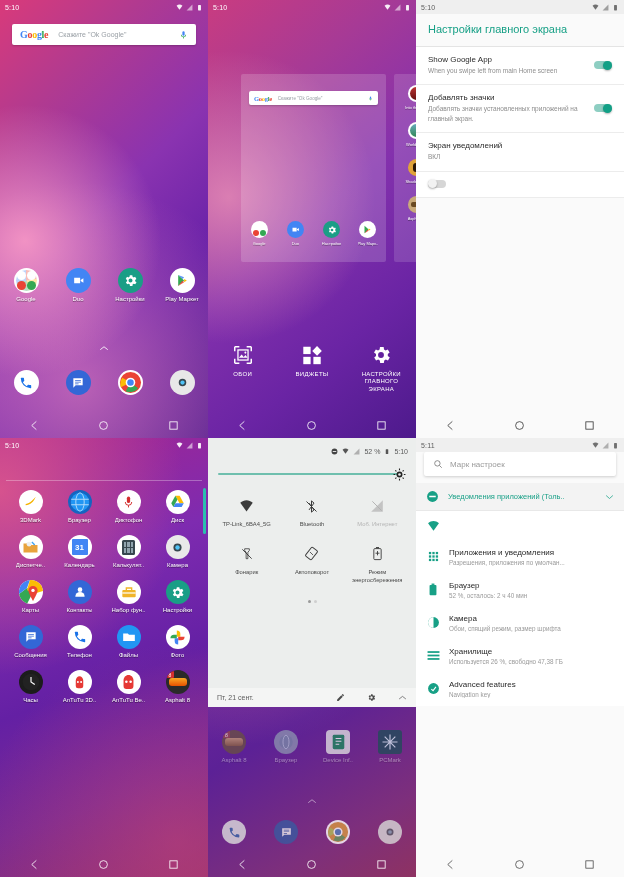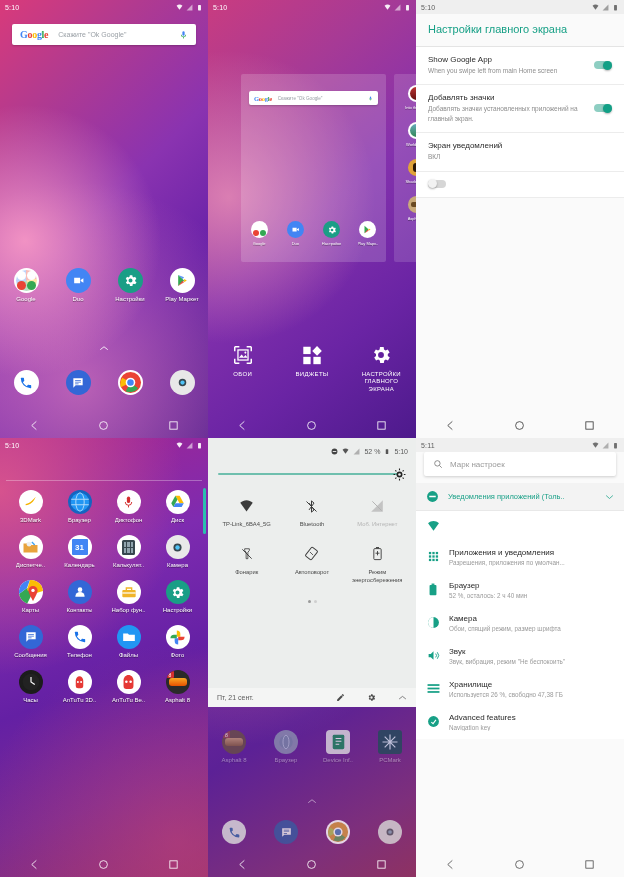--- a/index.html
+++ b/index.html
@@ -973,32 +973,20 @@
             <circle cx="12" cy="12" r="10" fill="#17a086"></circle>
             <path d="M12 2a10 10 0 000 20z" fill="#fff"></path>
           </svg>
         </span>
       <span class="set-txt">
         <span class="s6h" style="display:block">Камера</span>
         <span class="s6s" style="display:block">Обои, спящий режим, размер шрифта</span>
       </span>
     </div>
 
-    <div class="s6row">
-      <span class="s6ic">
-          <svg width="13" height="13" viewBox="0 0 24 24">
-            <path d="M3 9h4l5-5v16l-5-5H3z" fill="#17a086"></path>
-            <path d="M16 8.5a5 5 0 010 7M19 6a9 9 0 010 12" stroke="#17a086" stroke-width="1.7" fill="none"></path>
-          </svg>
-        </span>
-      <span class="set-txt">
-        <span class="s6h" style="display:block">Звук</span>
-        <span class="s6s" style="display:block">Звук, вибрация, режим "Не беспокоить"</span>
-      </span>
-    </div>
 
     <div class="s6row">
       <span class="s6ic">
           <svg width="13" height="11" viewBox="0 0 24 18">
             <g fill="#17a086">
               <rect x="1" y="1" width="22" height="3.2"></rect>
               <rect x="1" y="7.4" width="22" height="3.2"></rect>
               <rect x="1" y="13.8" width="22" height="3.2"></rect>
             </g>
           </svg>

